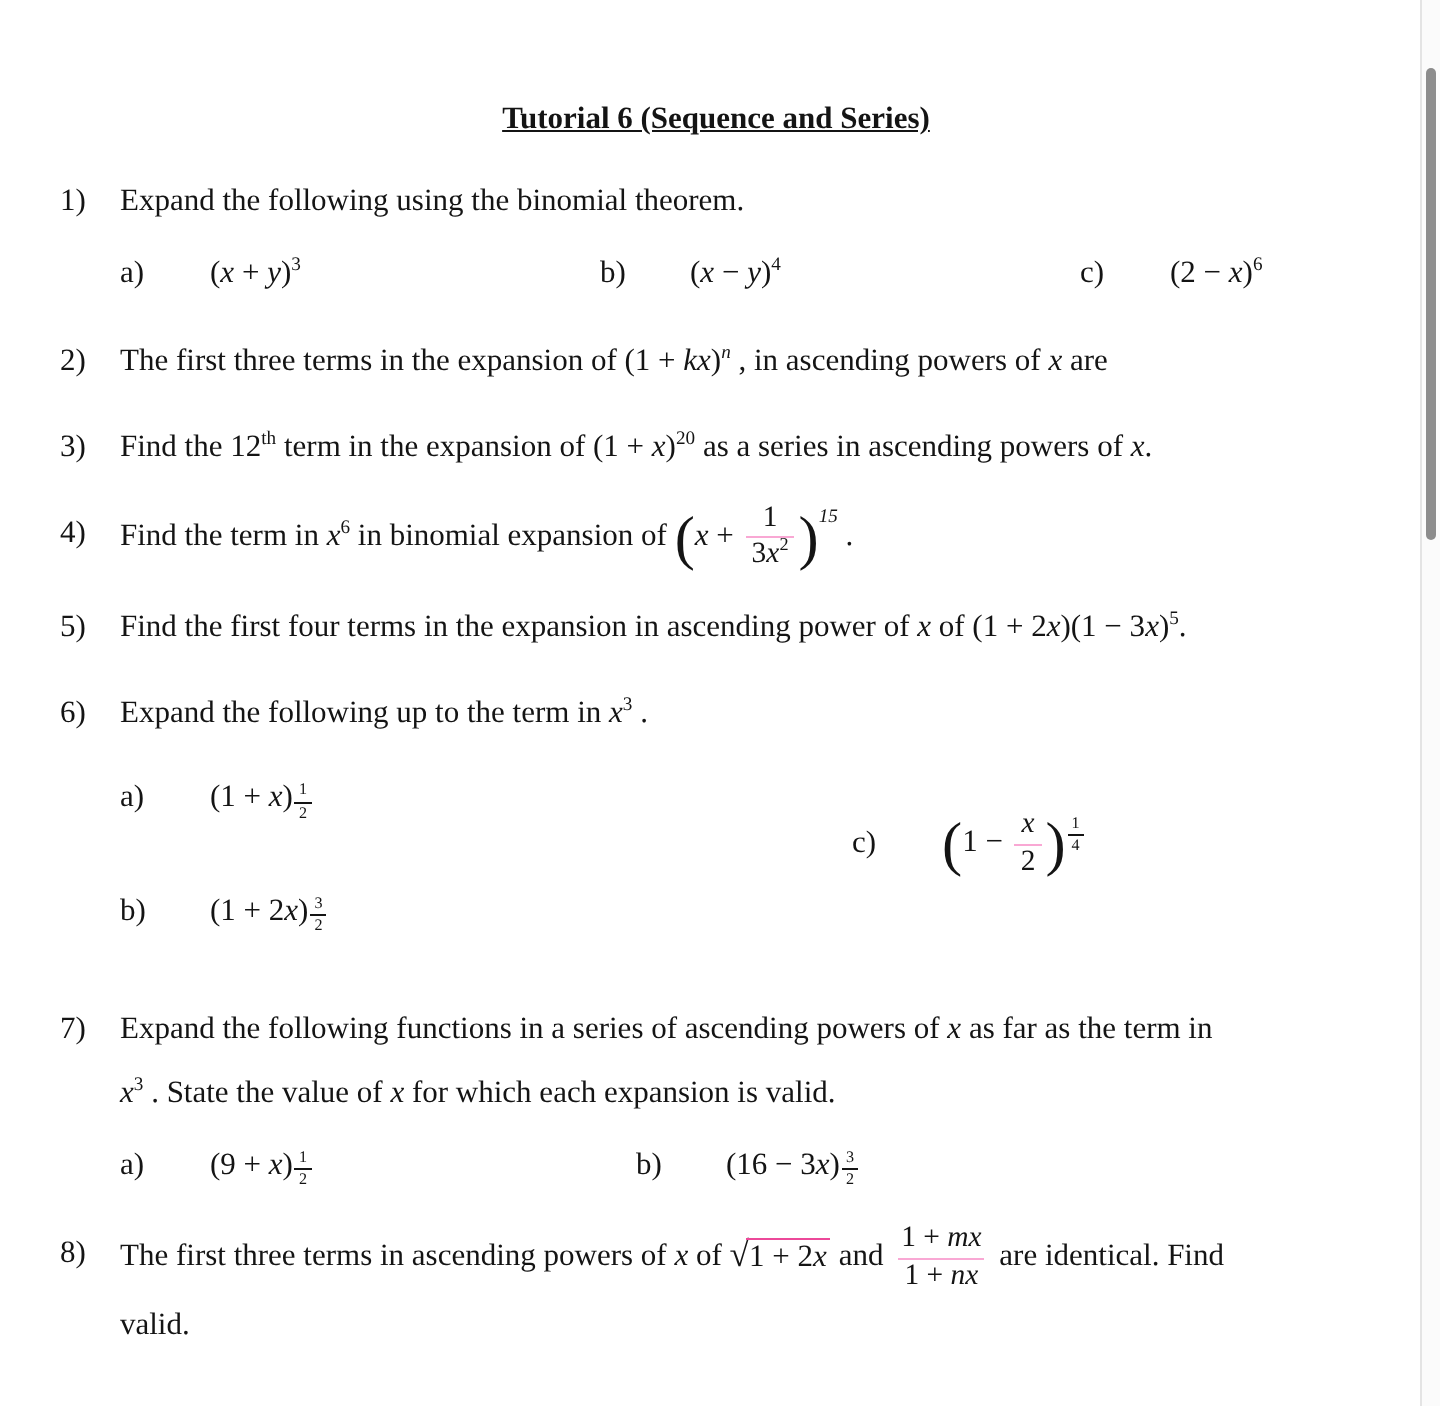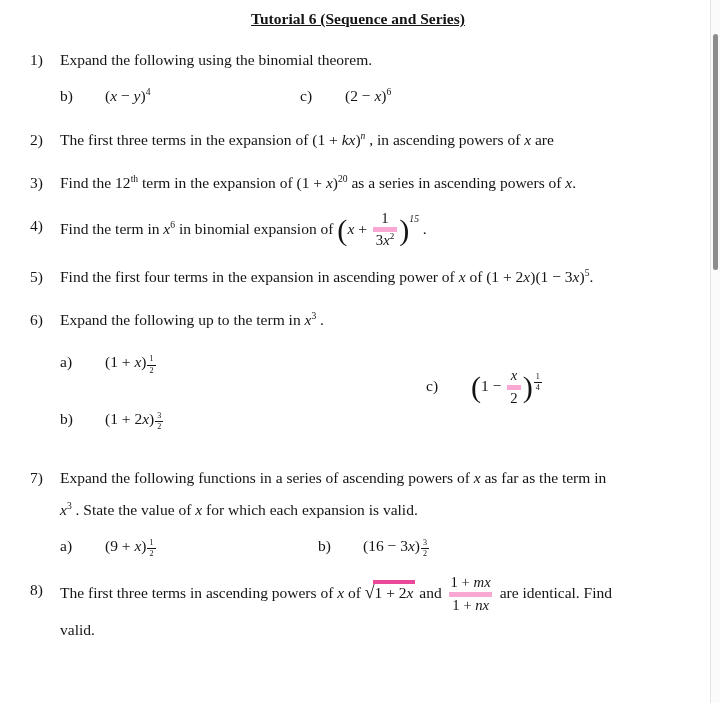--- a/index.html
+++ b/index.html
@@ -2,21 +2,21 @@
 <html><head>
 <meta charset="utf-8">
 <style>
   html,body { margin:0; padding:0; }
   body {
     width:720px; height:703px; overflow:hidden; position:relative;
     background:#ffffff; color:#141414;
     font-family:"Liberation Serif","DejaVu Serif",serif;
     font-size:15.5px;
   }
-  .page { padding:8px 34px 0 30px; }
+  .page { padding:8px 34px 0 30px;margin-top:41px; }
   .title {
     text-align:center; font-weight:700; text-decoration:underline;
     margin:2px 0 16px; font-size:15.5px;
   }
   .q { display:flex; align-items:flex-start; margin-bottom:11px; }
   .qnum { flex:0 0 30px; line-height:2.05; }
   .qbody { flex:1; min-width:0; }
   .qline { line-height:2.05; }
   .parts { display:flex; align-items:flex-start; margin:7px 0 4px; line-height:1.7; }
   .w240 { width:240px; flex:0 0 240px; }
@@ -34,25 +34,25 @@
     font-size:0.52em; line-height:1.25; vertical-align:0.75em; margin-left:1px;
   }
   .sfrac .sf-n { padding:0 2px; }
   .sfrac .sf-d { border-top:1px solid #141414; padding:0 2px; }
   .hsfrac { vertical-align:1.5em; }
   .frac {
     display:inline-flex; flex-direction:column; align-items:center;
     vertical-align:middle; font-size:0.95em; line-height:1.2; margin:0 2px;
   }
   .frac .fr-n { padding:0 3px; }
-  .frac .fr-d { border-top:5px solid #f9a8d4; padding:0 3px; }
+  .frac .fr-d { border-top:1px solid #f9a8d4; padding:0 3px; }
   .bigp { font-size:1.95em; line-height:1; vertical-align:middle; font-weight:400; }
   .sqrt { display:inline-block; white-space:nowrap; }
   .sqrt .rsym { font-size:1.15em; line-height:1; }
-  .sqrt .rad { display:inline-block; border-top:4px solid #ec4899; margin-left:-2px; padding:0 2px; line-height:1.15;font-family:Liberation Serif, serif; }
+  .sqrt .rad { display:inline-block; border-top:1px solid #ec4899; margin-left:-2px; padding:0 2px; line-height:1.15;font-family:Liberation Serif, serif; }
 
   
   .q6wrap { position:relative; padding:6px 0 2px; }
   .q6row { margin:8px 0 30px; line-height:1.7; }
   .q6row.last { margin-bottom:10px; }
   .q6c { position:absolute; left:366px; top:32px; line-height:1.7; }
 
   .mt18 { margin-top:18px; }
 
   
@@ -69,20 +69,23 @@
 <body>
 
 <div class="page">
   <div class="title">Tutorial 6 (Sequence and Series)</div>
 
   <div class="q">
     <div class="qnum">1)</div>
     <div class="qbody">
       <div class="qline">Expand the following using the binomial theorem.</div>
       <div class="parts">
+        <div class="w240">
+          <span class="plabel">a)</span><span class="pexpr">(<span class="it">x</span> + <span class="it">y</span>)<sup class="sp">3</sup></span>
+        </div>
         <div class="w240">
           <span class="plabel">b)</span><span class="pexpr">(<span class="it">x</span> − <span class="it">y</span>)<sup class="sp">4</sup></span>
         </div>
         <div>
           <span class="plabel">c)</span><span class="pexpr">(2 − <span class="it">x</span>)<sup class="sp">6</sup></span>
         </div>
       </div>
     </div>
   </div>
 

